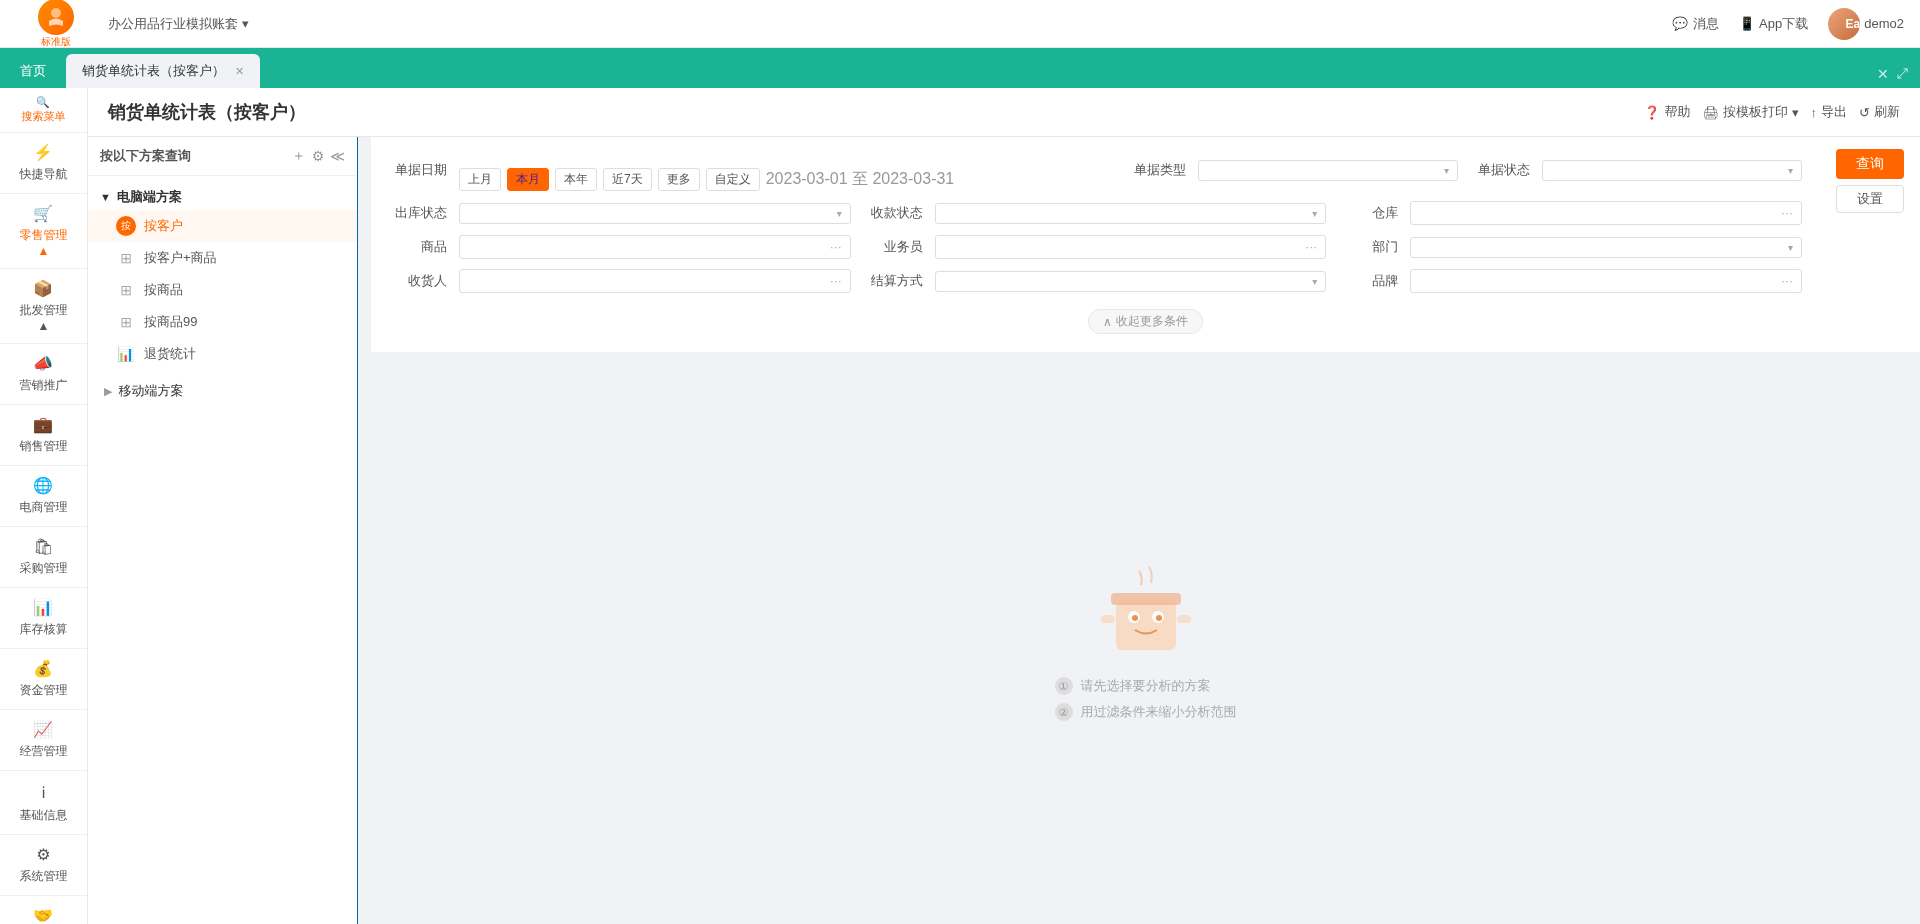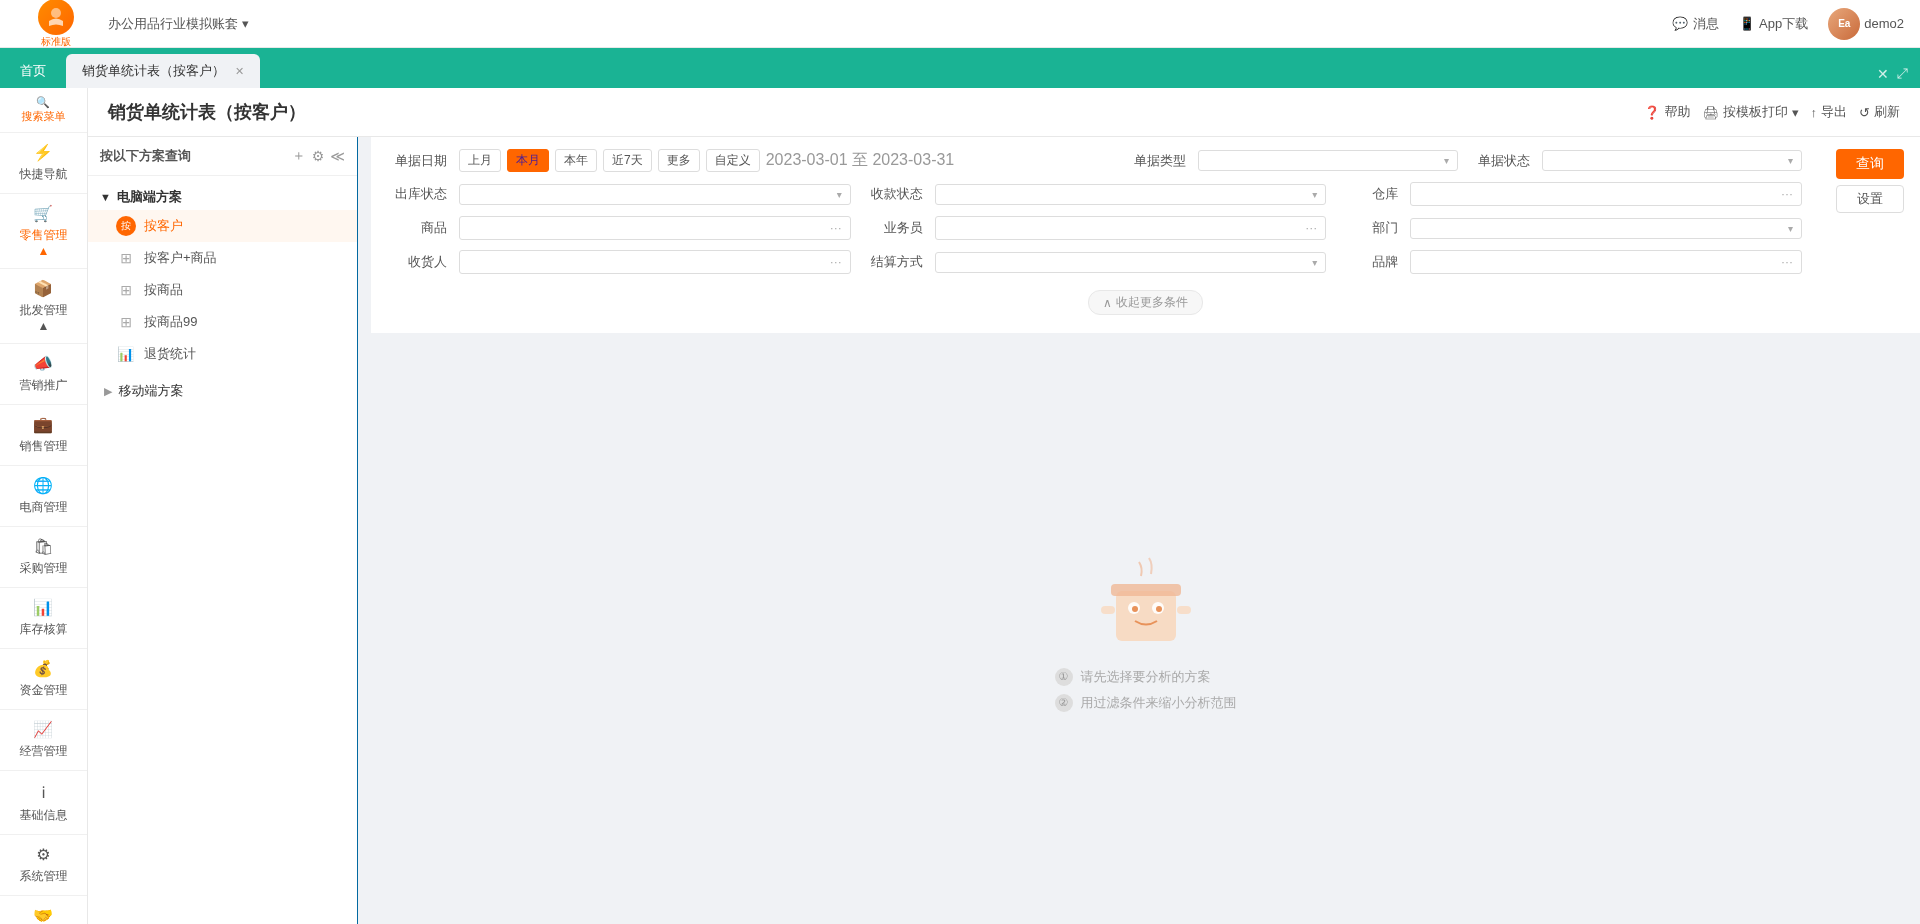--- a/index.html
+++ b/index.html
@@ -61,23 +61,23 @@
       cursor: pointer;
       font-size: 13px;
     }
     .user-avatar {
       width: 32px;
       height: 32px;
       border-radius: 50%;
       background: linear-gradient(135deg, #e8a87c, #c96a3a);
       display: flex;
       align-items: center;
-      justify-content: center;
+      justify-content: flex-end;
       color: white;
-      font-size: 10px;
+      font-size: 12px;
       font-weight: bold;
     }
 
     
     .tab-bar {
       height: 40px;
       background: #1ab394;
       display: flex;
       align-items: flex-end;
       padding: 0 0 0 0;
@@ -306,20 +306,21 @@
       font-size: 13px;
       white-space: nowrap;
       width: 60px;
       text-align: right;
       flex-shrink: 0;
     }
     .filter-date-group {
       display: flex;
       align-items: center;
       gap: 6px;
+      margin-top: 19px;
     }
     .date-btn {
       padding: 2px 8px;
       border: 1px solid #ddd;
       border-radius: 3px;
       cursor: pointer;
       font-size: 12px;
       color: #555;
       background: #fff;
     }

